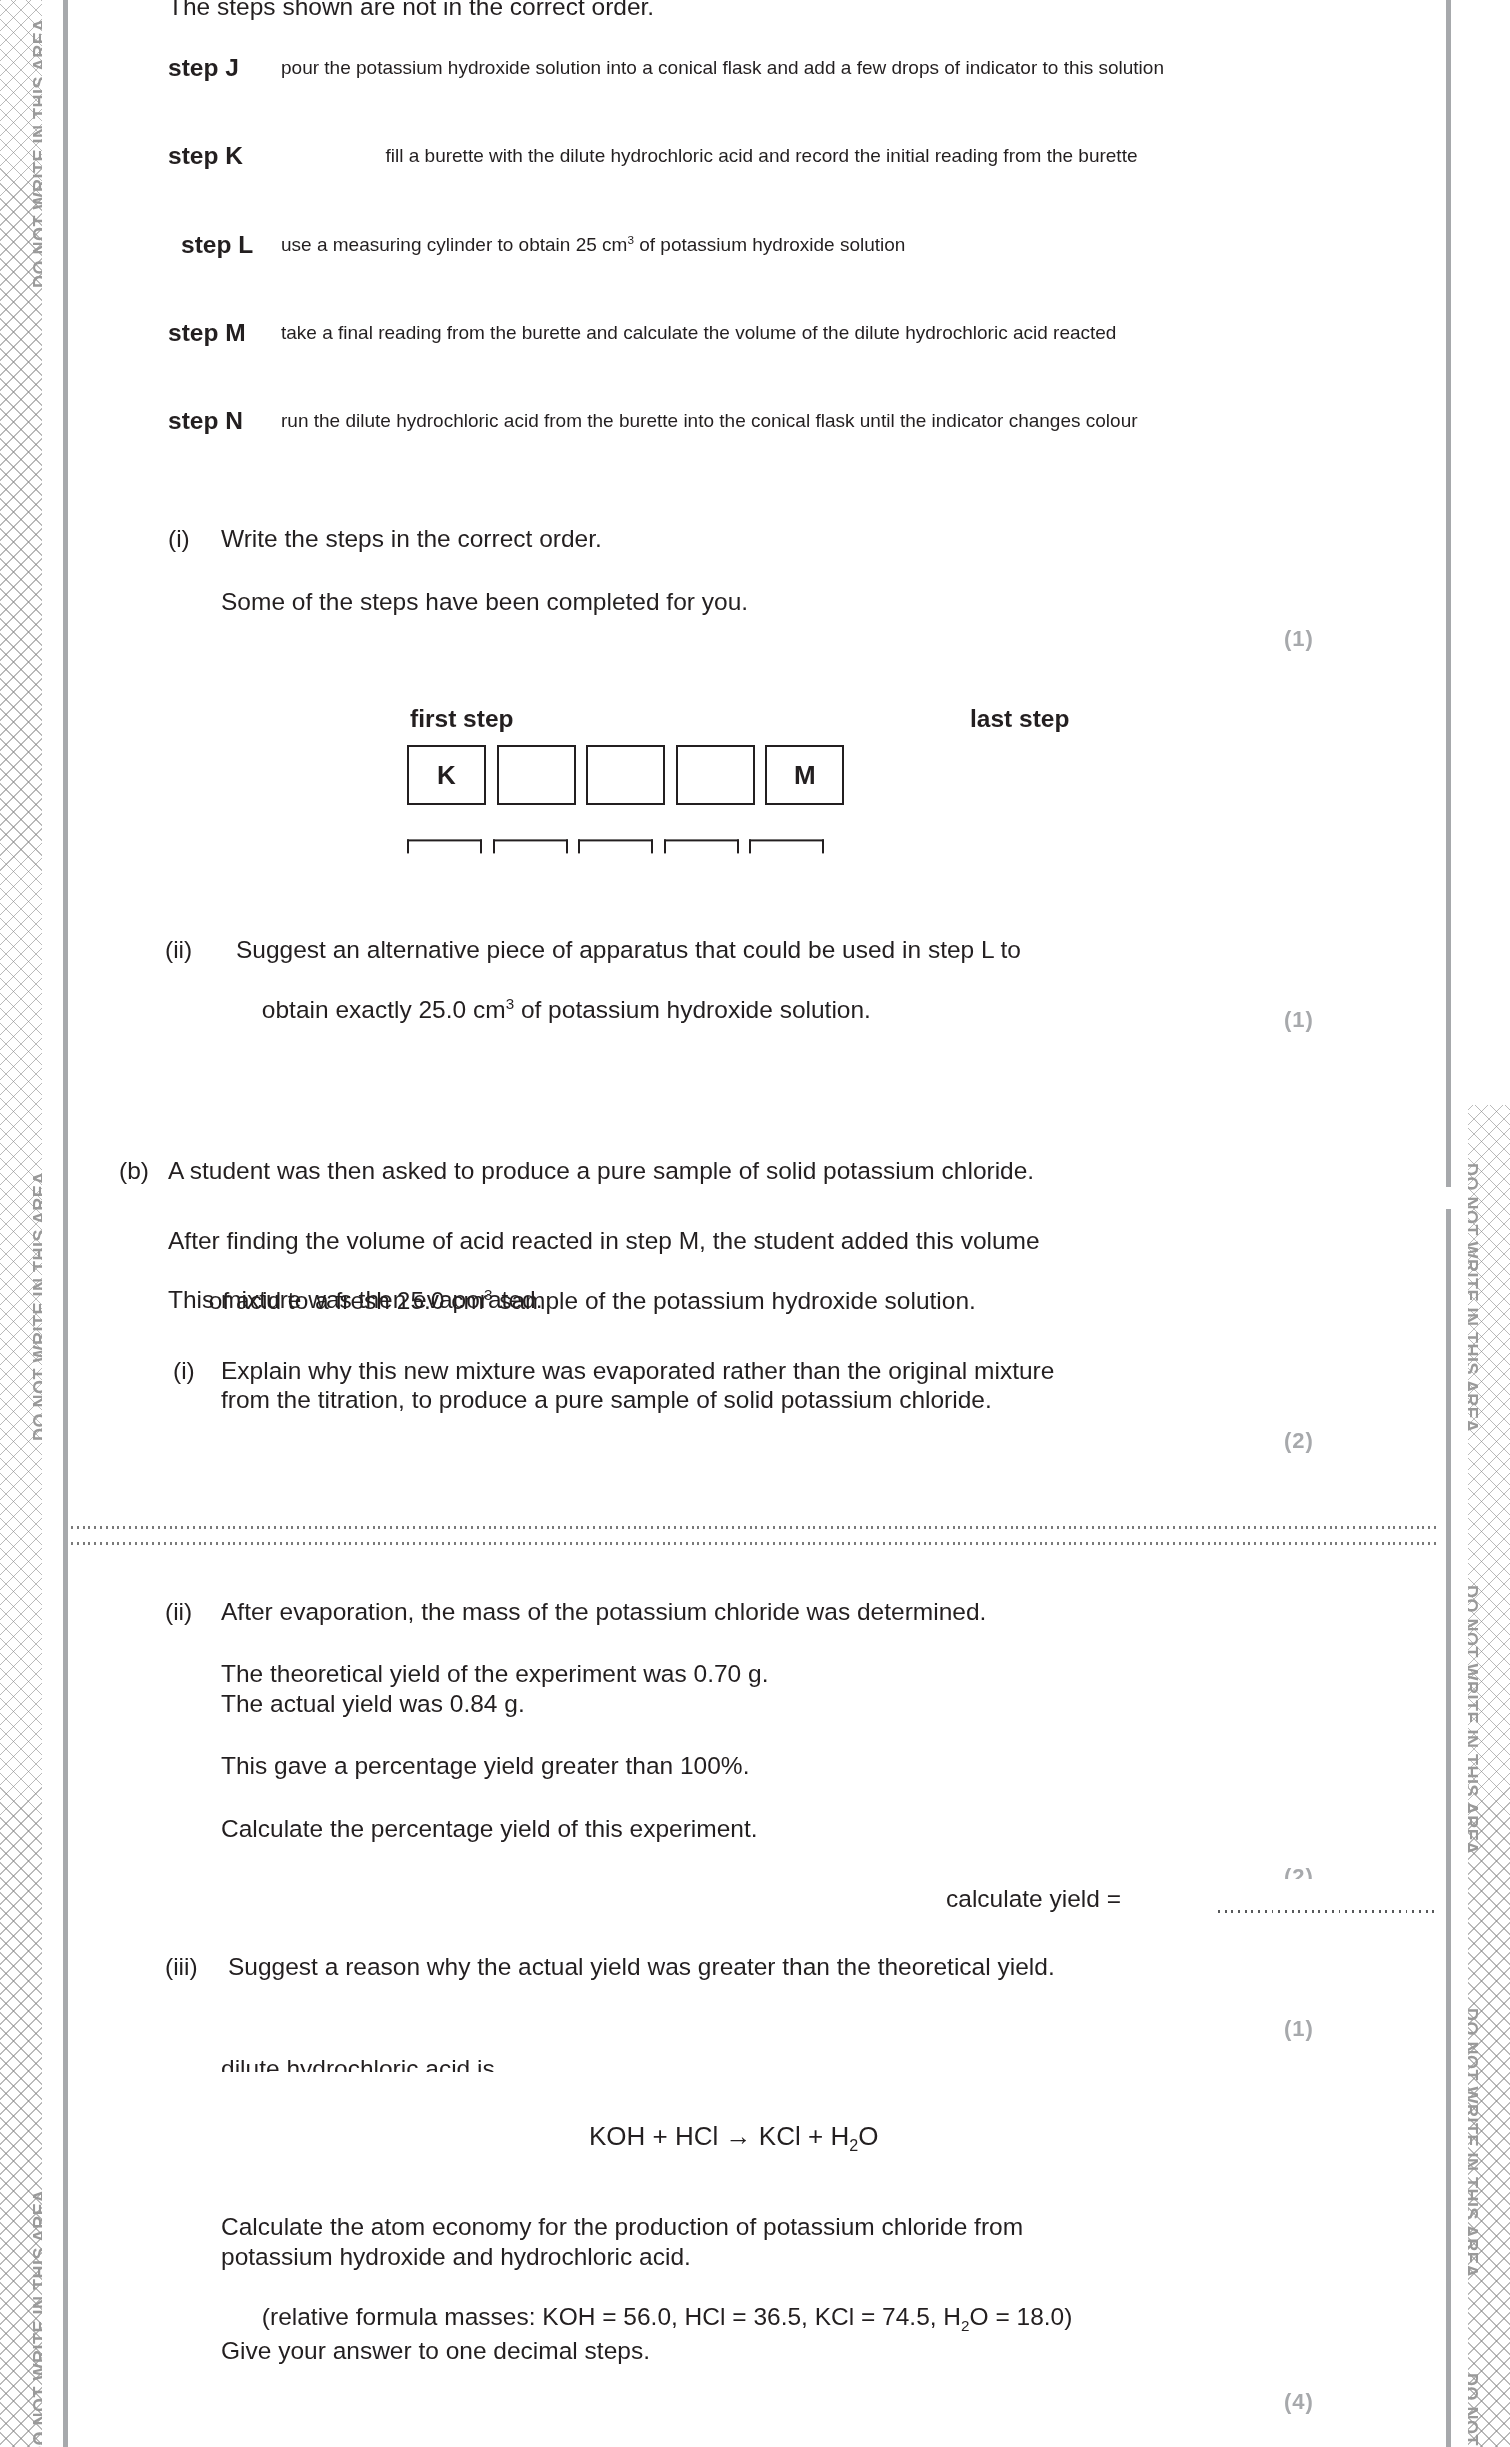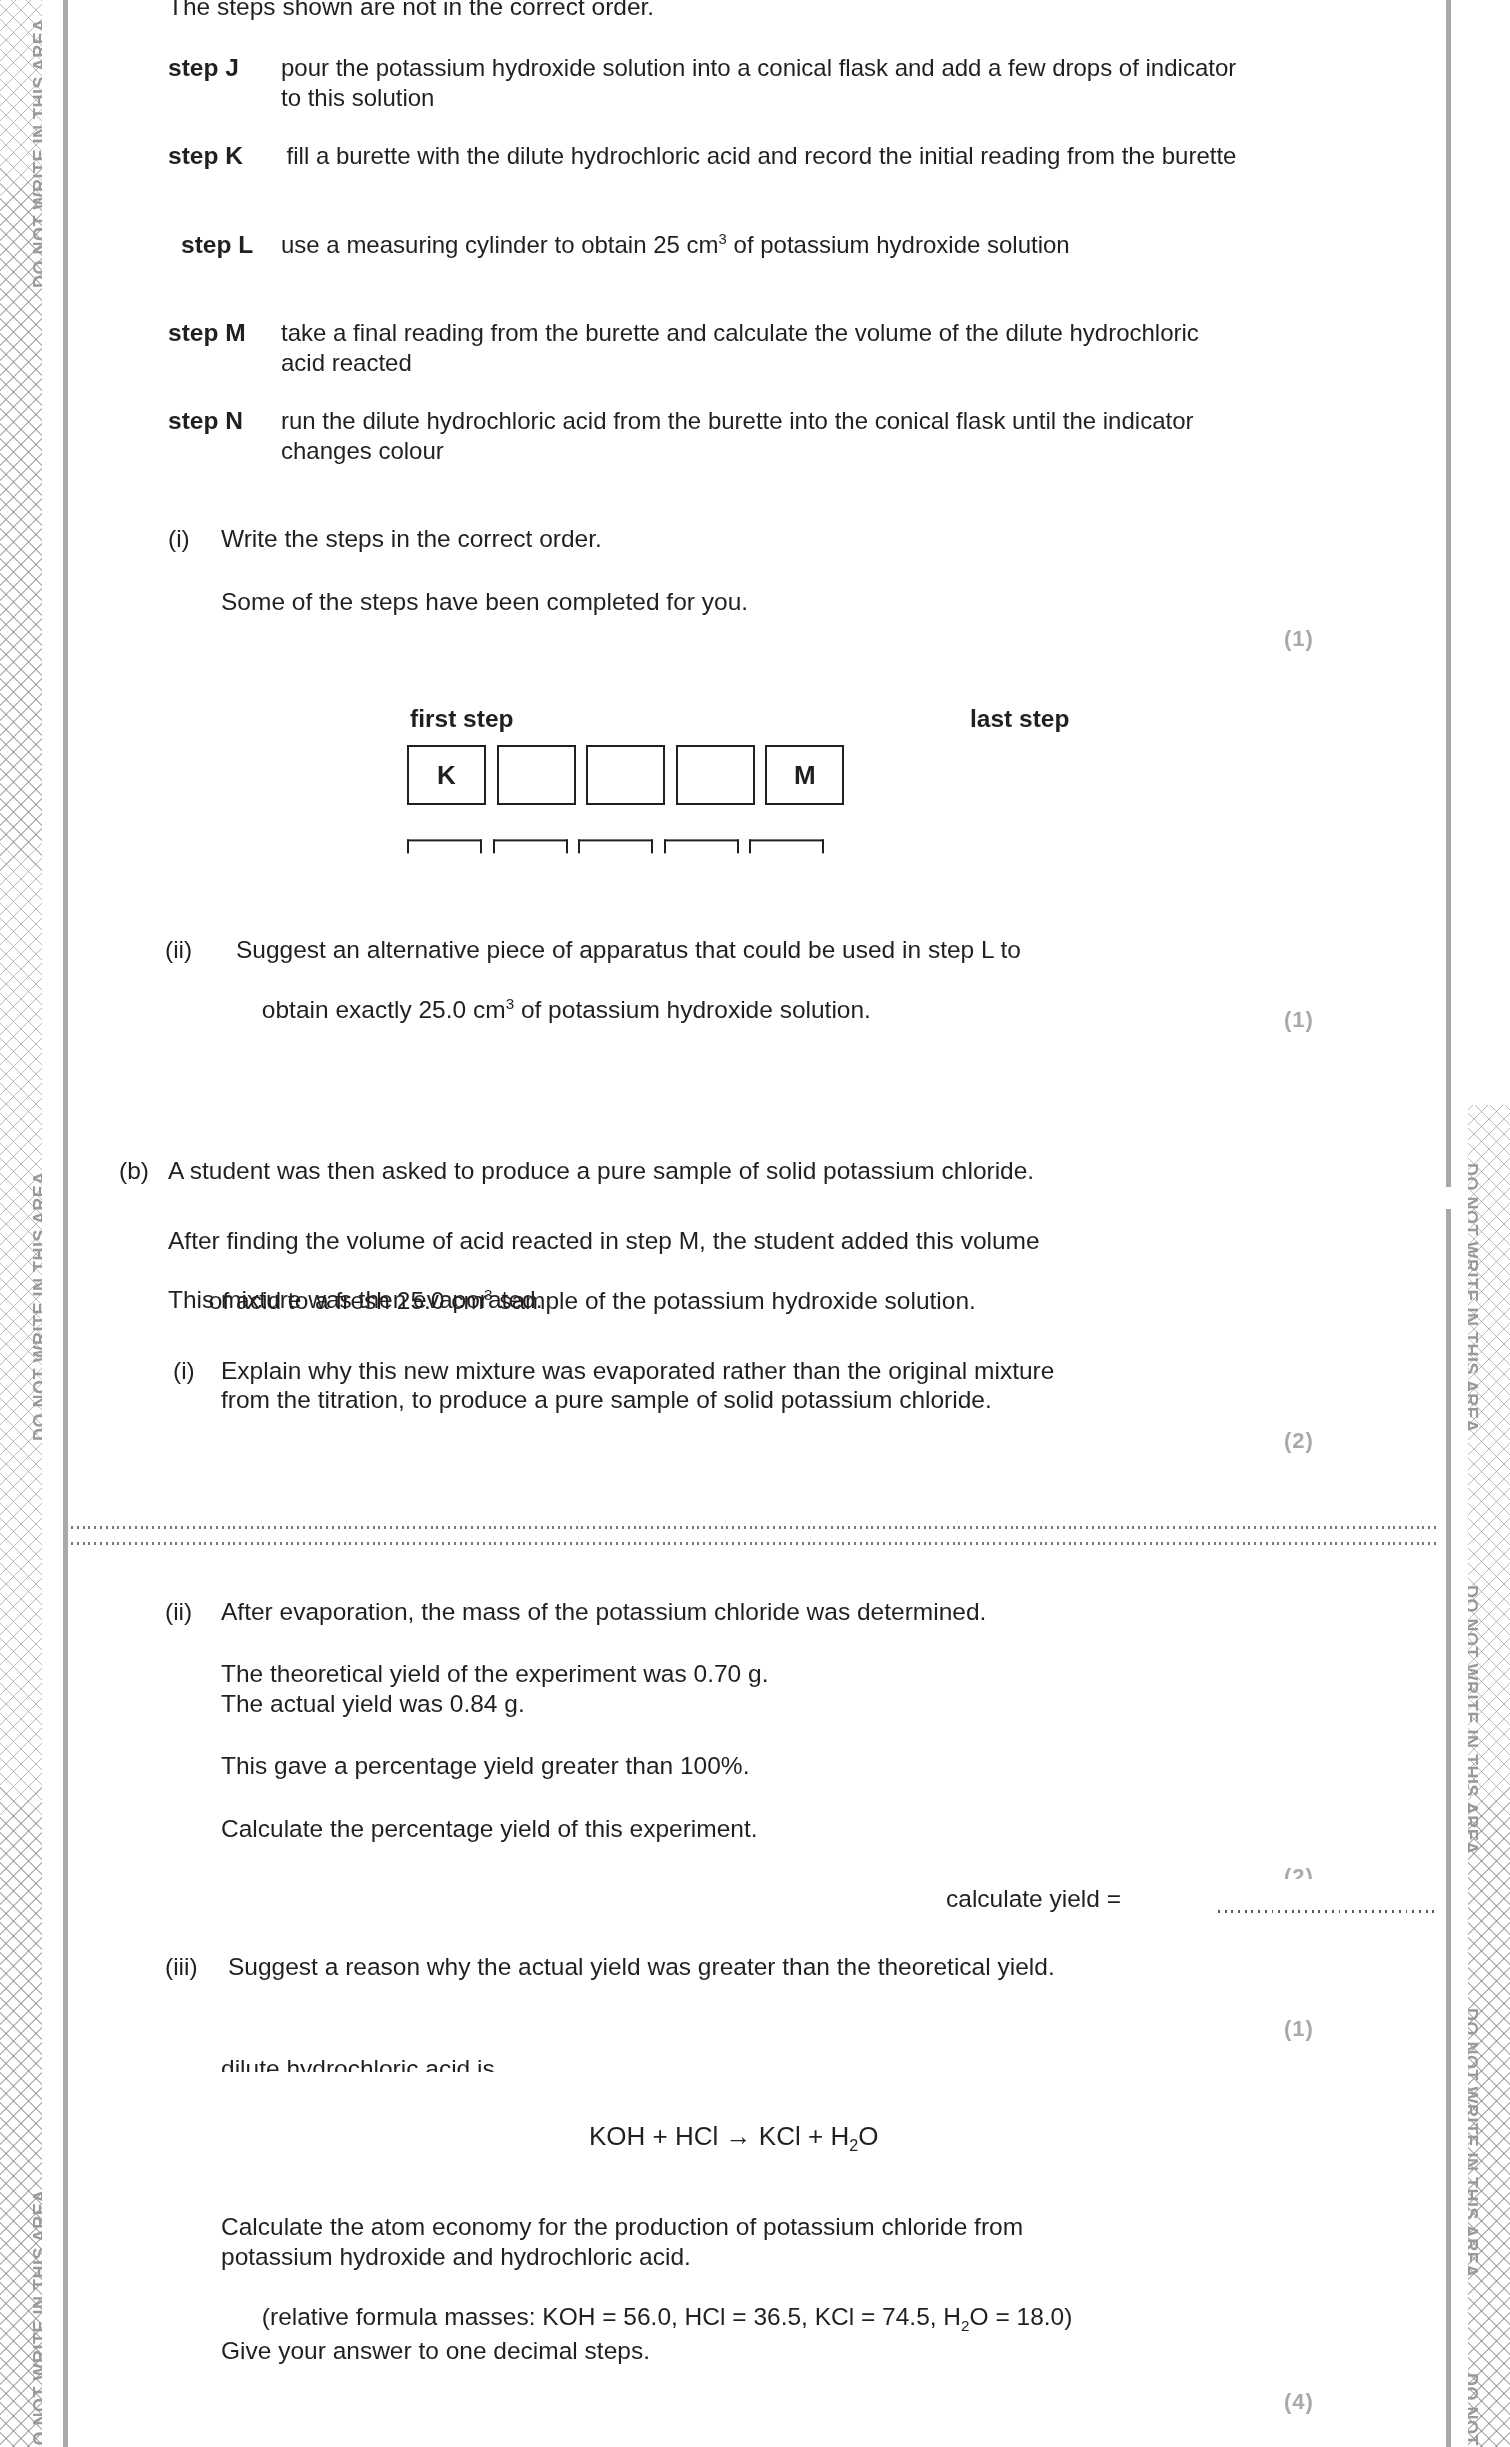--- a/index.html
+++ b/index.html
@@ -70,21 +70,21 @@
     font-size: 24.5px;
     line-height: 30px;
     font-weight: bold;
     color: #231f20;
     white-space: nowrap;
   }
   .step-body {
     position: absolute;
     left: 281px;
     width: 961px;
-    font-size: 24px;
+    font-size: 19px;
     line-height: 30px;
     color: #231f20;
   }
 
   sup { font-size: .62em; vertical-align: super; line-height: 0; }
   sub { font-size: .62em; vertical-align: sub;  line-height: 0; }
 
   
   .mark {
     position: absolute;

